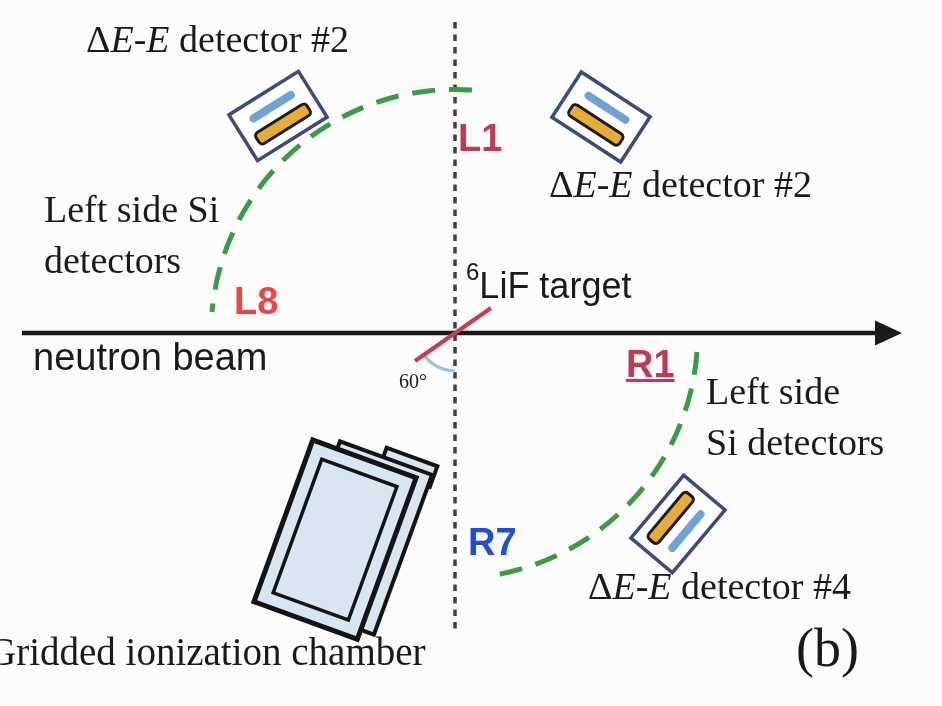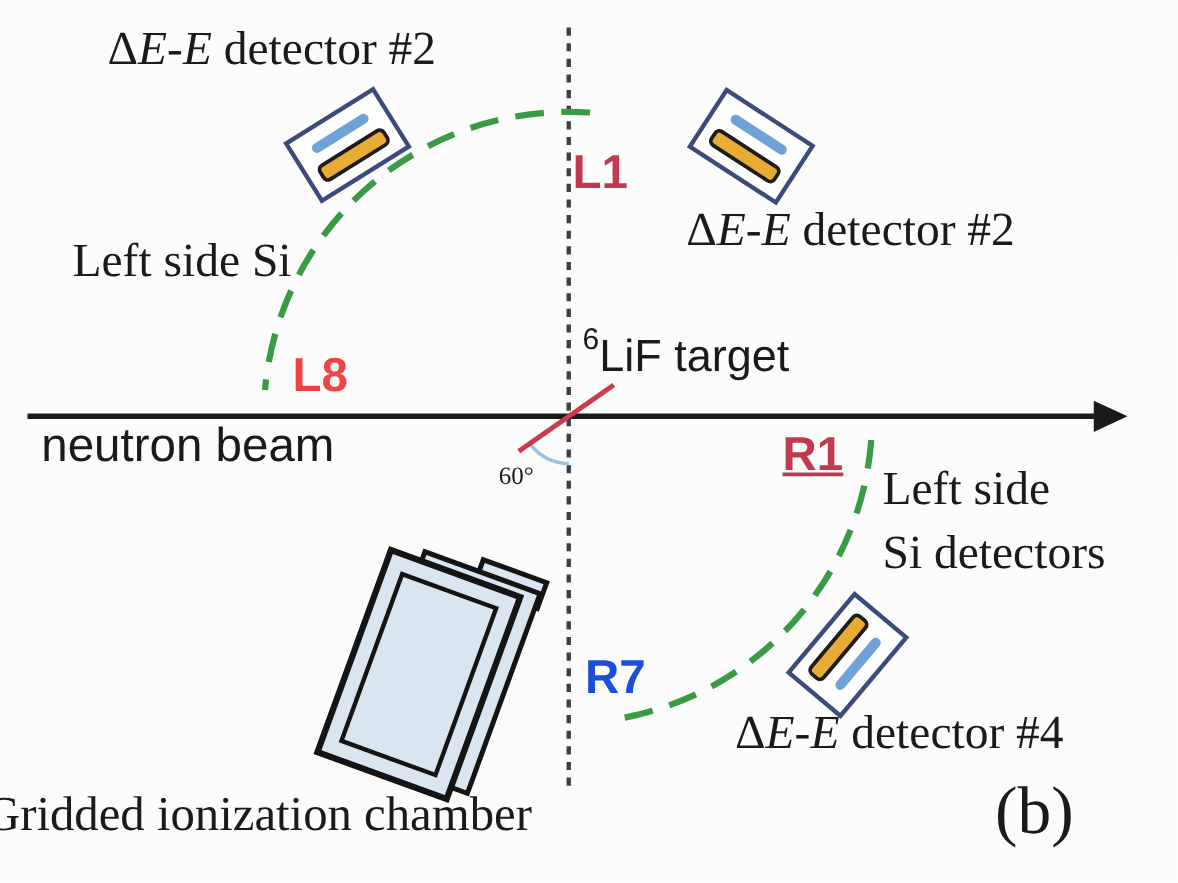--- a/index.html
+++ b/index.html
@@ -77,22 +77,23 @@
   </div>
 
   <div class="lbl serif det-label" style="left:549px;top:165px;">
     <span>Δ</span><span class="it">E-E</span><span> detector #2</span>
   </div>
 
   <div class="lbl serif det-label" style="left:588px;top:567px;">
     <span>Δ</span><span class="it">E-E</span><span> detector #4</span>
   </div>
 
-  <div class="lbl serif side-label" style="left:44px;top:184px;margin-left:14px;">
+  <div class="lbl serif side-label" style="left:44px;top:184px;">
     <div>Left side Si</div>
+    <div>detectors</div>
   </div>
 
   <div class="lbl serif side-label" style="left:706px;top:366px;">
     <div>Left side</div>
     <div>Si detectors</div>
   </div>
 
   <div class="lbl sans beam-label" style="left:33px;top:338px;">neutron beam</div>
 
   <div class="lbl sans target-label" style="left:466px;top:259px;">

